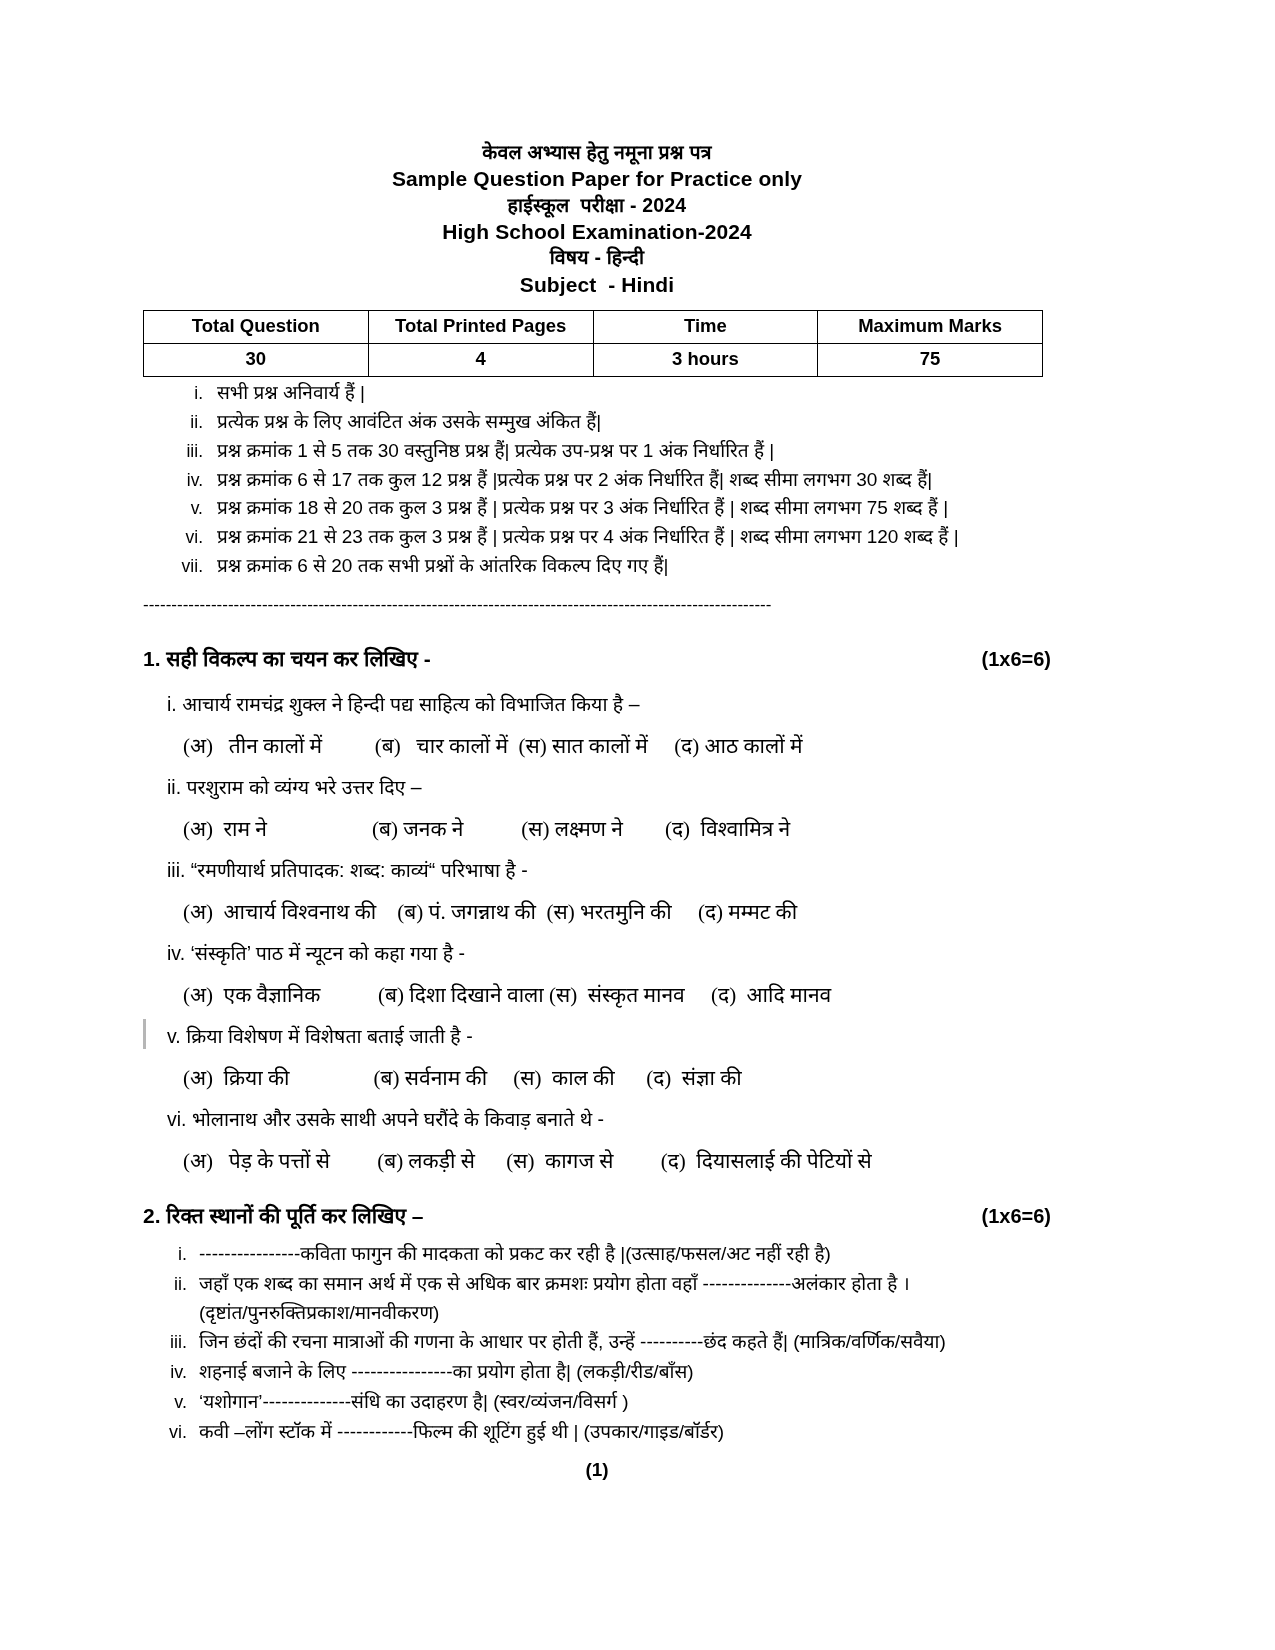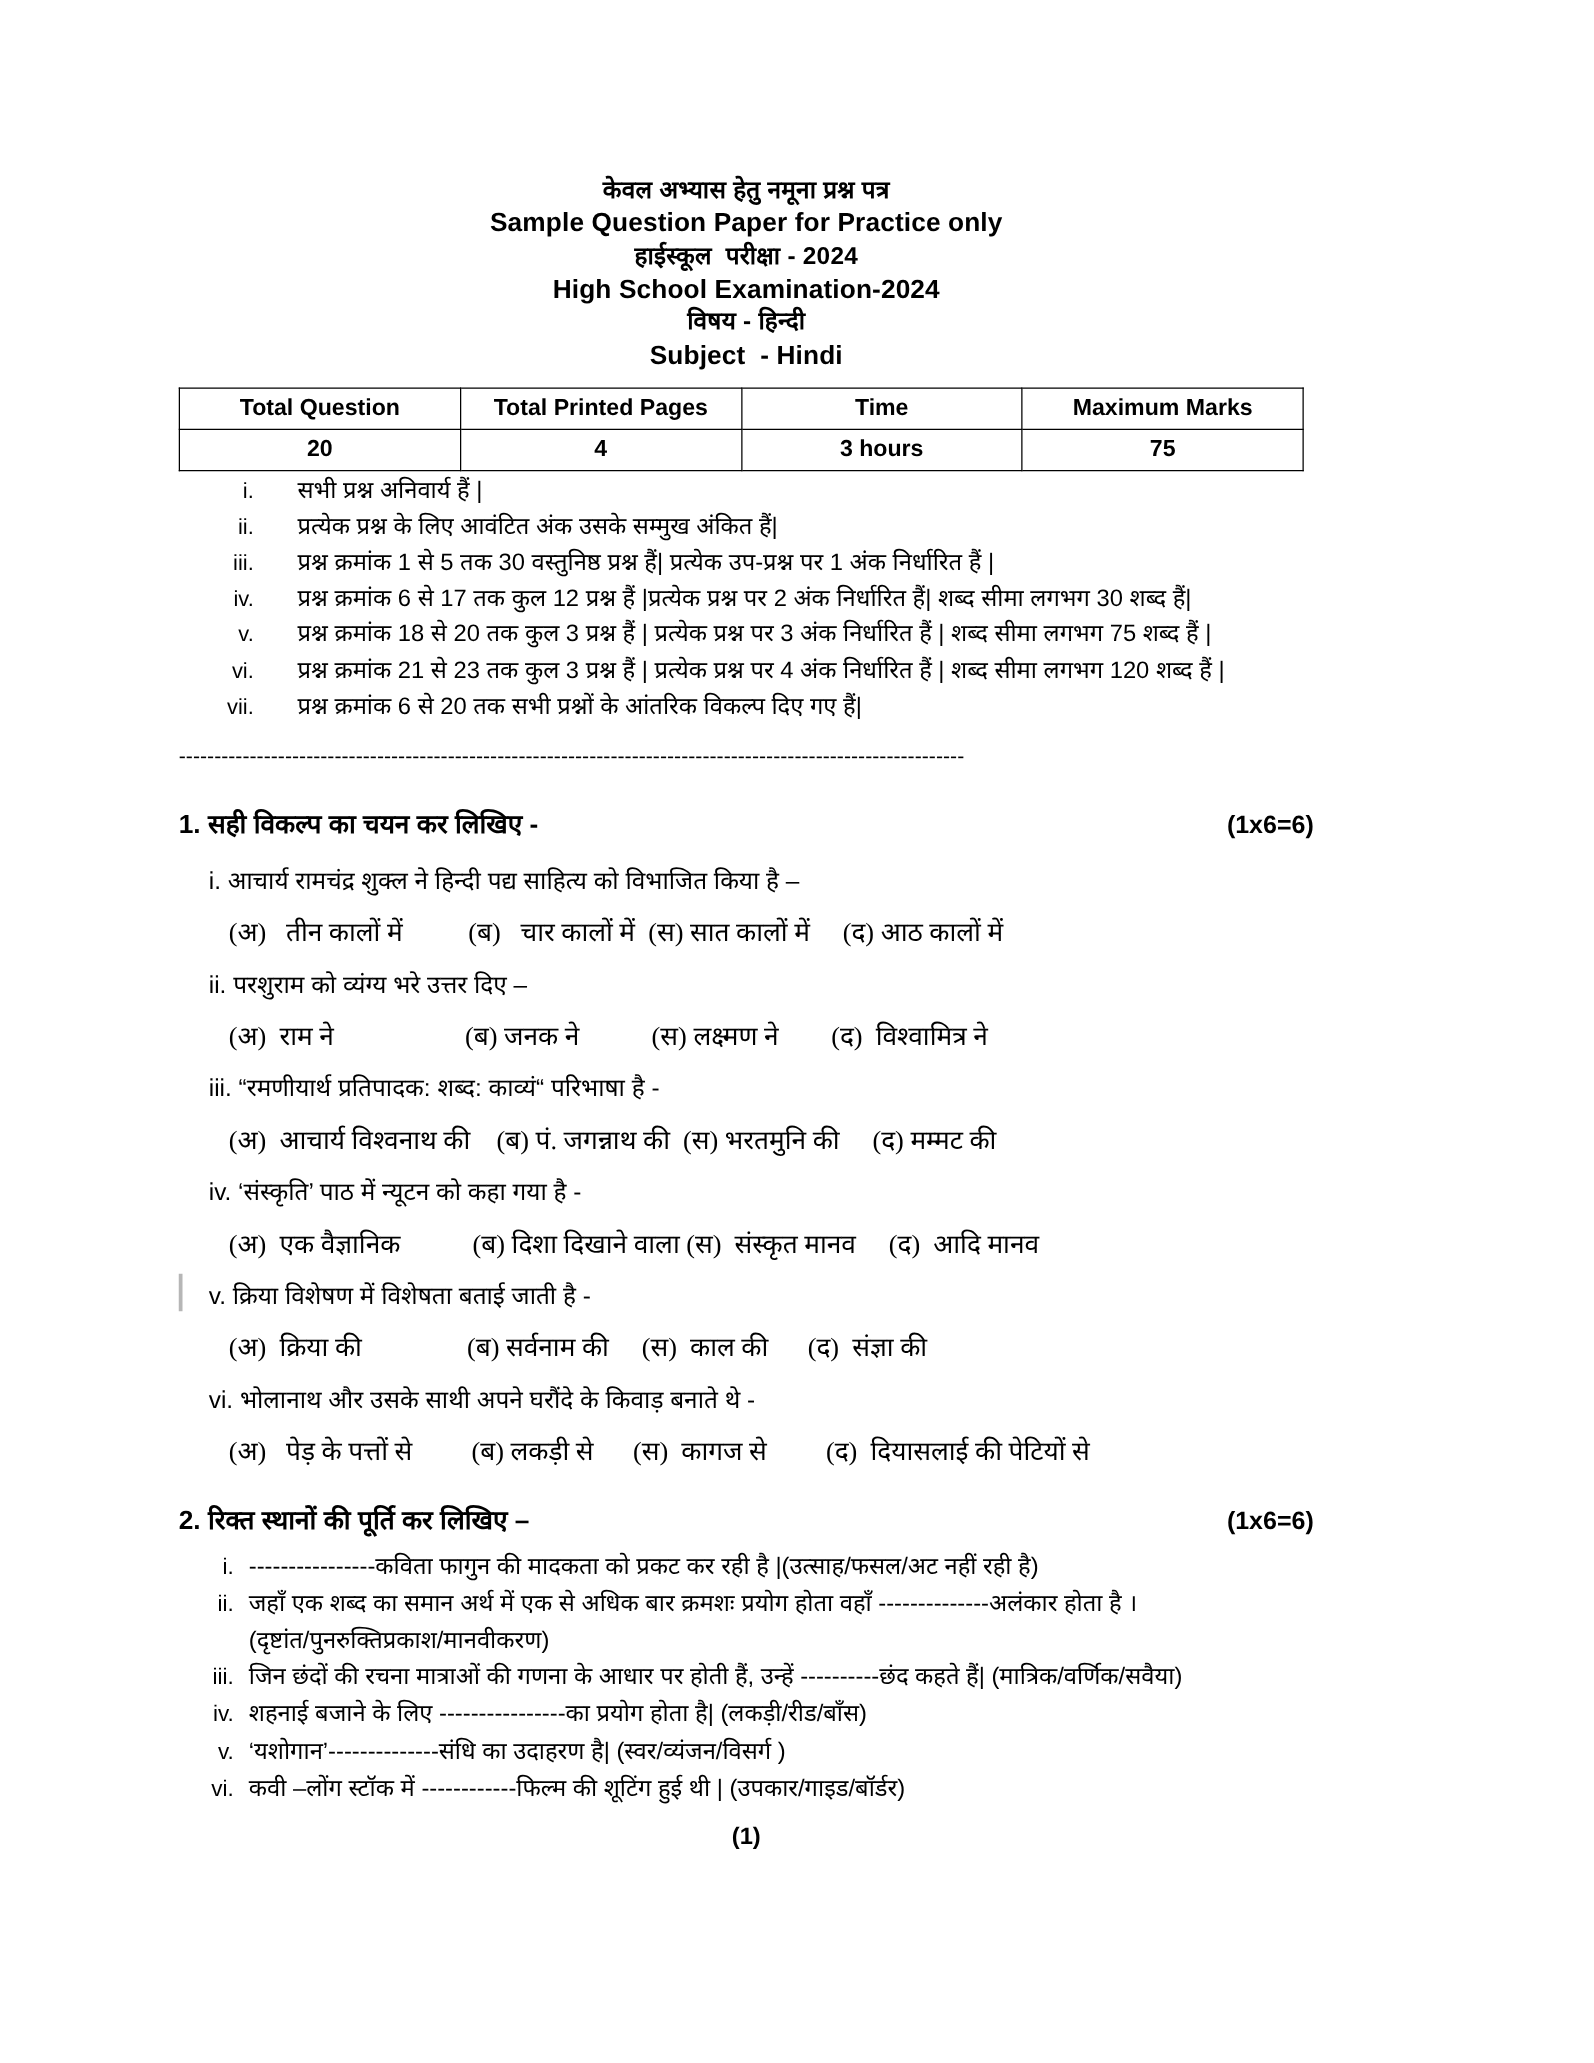--- a/index.html
+++ b/index.html
@@ -74,21 +74,21 @@
     line-height: 1.52;
     white-space: nowrap;
   }
   ol.instr li .rn {
     width: 60px;
     min-width: 60px;
     text-align: right;
     padding-right: 14px;
     font-size: 17.5px;
   }
-  ol.instr li .txt { flex: 1; margin-left: 21px; }
+  ol.instr li .txt { flex: 1; }
 
   .dashrule {
     margin-top: 14px;
     font-size: 17px;
     letter-spacing: 0px;
     white-space: nowrap;
     overflow: hidden;
     height: 22px;
     color: #000;
   }
@@ -175,21 +175,21 @@
 
     <table class="info">
       <tbody>
           <tr>
         <td>Total Question</td>
         <td>Total Printed Pages</td>
         <td>Time</td>
         <td>Maximum Marks</td>
       </tr>
       <tr>
-        <td>20</td>
+        <td>30</td>
         <td>4</td>
         <td>3 hours</td>
         <td>75</td>
       </tr>
     </tbody>
       </table>
 
     <ol class="instr">
       <li>
         <span class="rn">i.</span>

